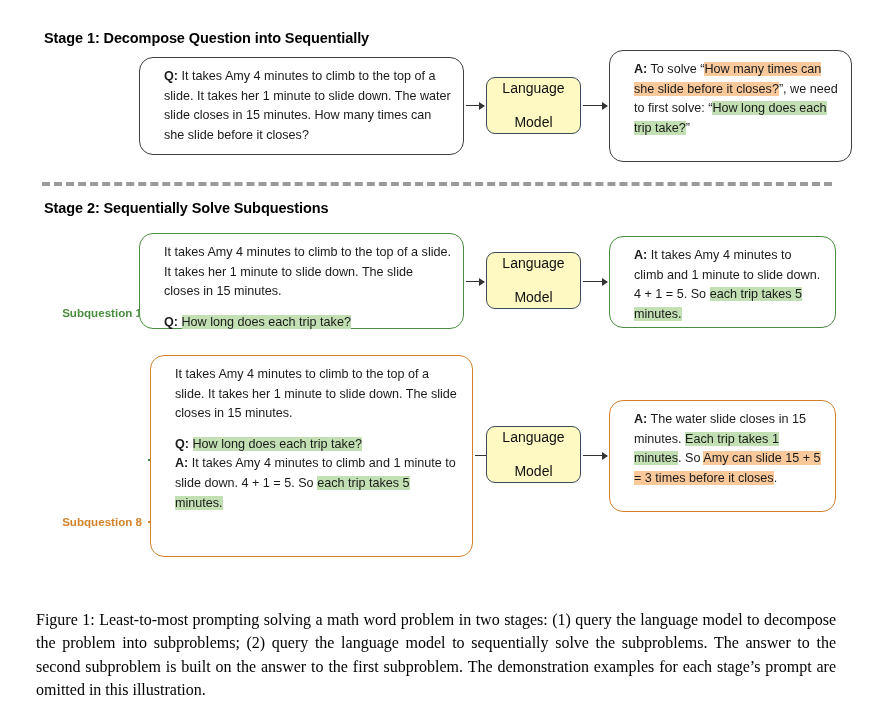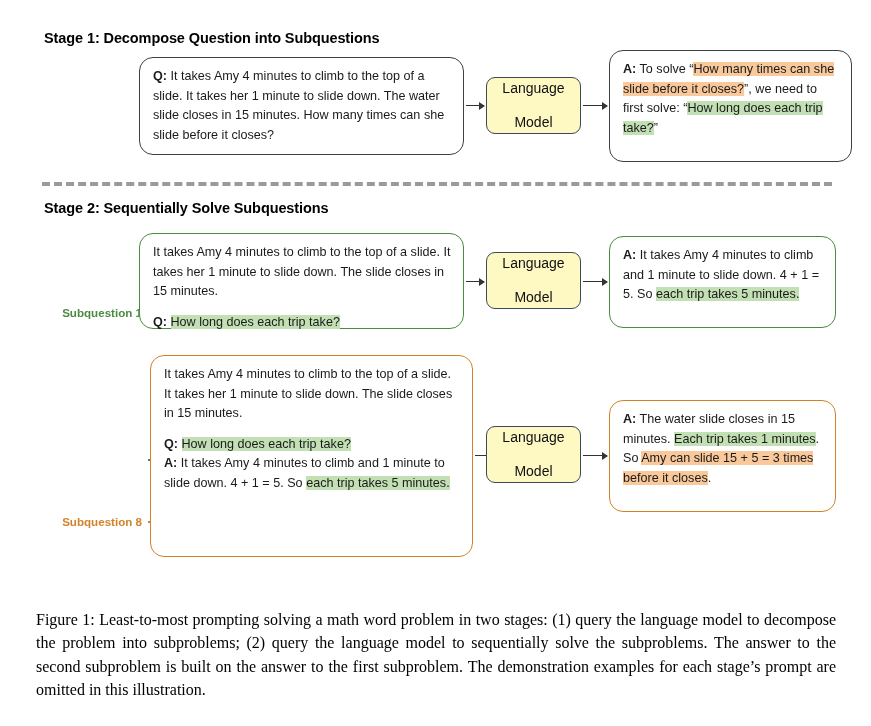--- a/index.html
+++ b/index.html
@@ -48,21 +48,21 @@
 
   
   .bubble {
     position: absolute;
     box-sizing: border-box;
     border: 1.6px solid #3f3f3f;
     border-radius: 14px;
     background: #ffffff;
     font-size: 12.6px;
     line-height: 19.6px;
-    padding: 9px 12px 9px 13px;
+    padding: 9px 12px 9px 24px;
     color: #1a1a1a;
   }
   .bubble.green  { border-color: #4a8c3f; }
   .bubble.orange { border-color: #d2822a; }
 
   .bubble p { margin: 0; }
   .bubble p + p { margin-top: 11px; }
 
   .lbl { font-weight: bold; }
 
@@ -141,21 +141,21 @@
     color: #000000;
     text-align: justify;
     text-justify: inter-word;
   }
 </style>
 </head>
 <body>
 
 <div class="figure">
 
-  <div class="stage-title" id="stage1-title">Stage 1: Decompose Question into Subquestions</div>
+  <div class="stage-title" id="stage1-title">Stage 1: Decompose Question into Sequentially</div>
 
   <div class="bubble" id="s1-prompt" style="left:139px; top:57px; width:325px; height:98px;">
     <p><span class="lbl">Q:</span><span> It takes Amy 4 minutes to climb to the top of a slide. It takes her 1 minute to slide down. The water slide closes in 15 minutes. How many times can she slide before it closes?</span></p>
   </div>
 
   <div class="arrow" style="left:466px; top:105px; width:18px;"></div>
 
   <div class="lm-box" id="s1-lm" style="left:486px; top:77px; width:95px; height:57px;">
     <span>
       <span>Language</span><br>

